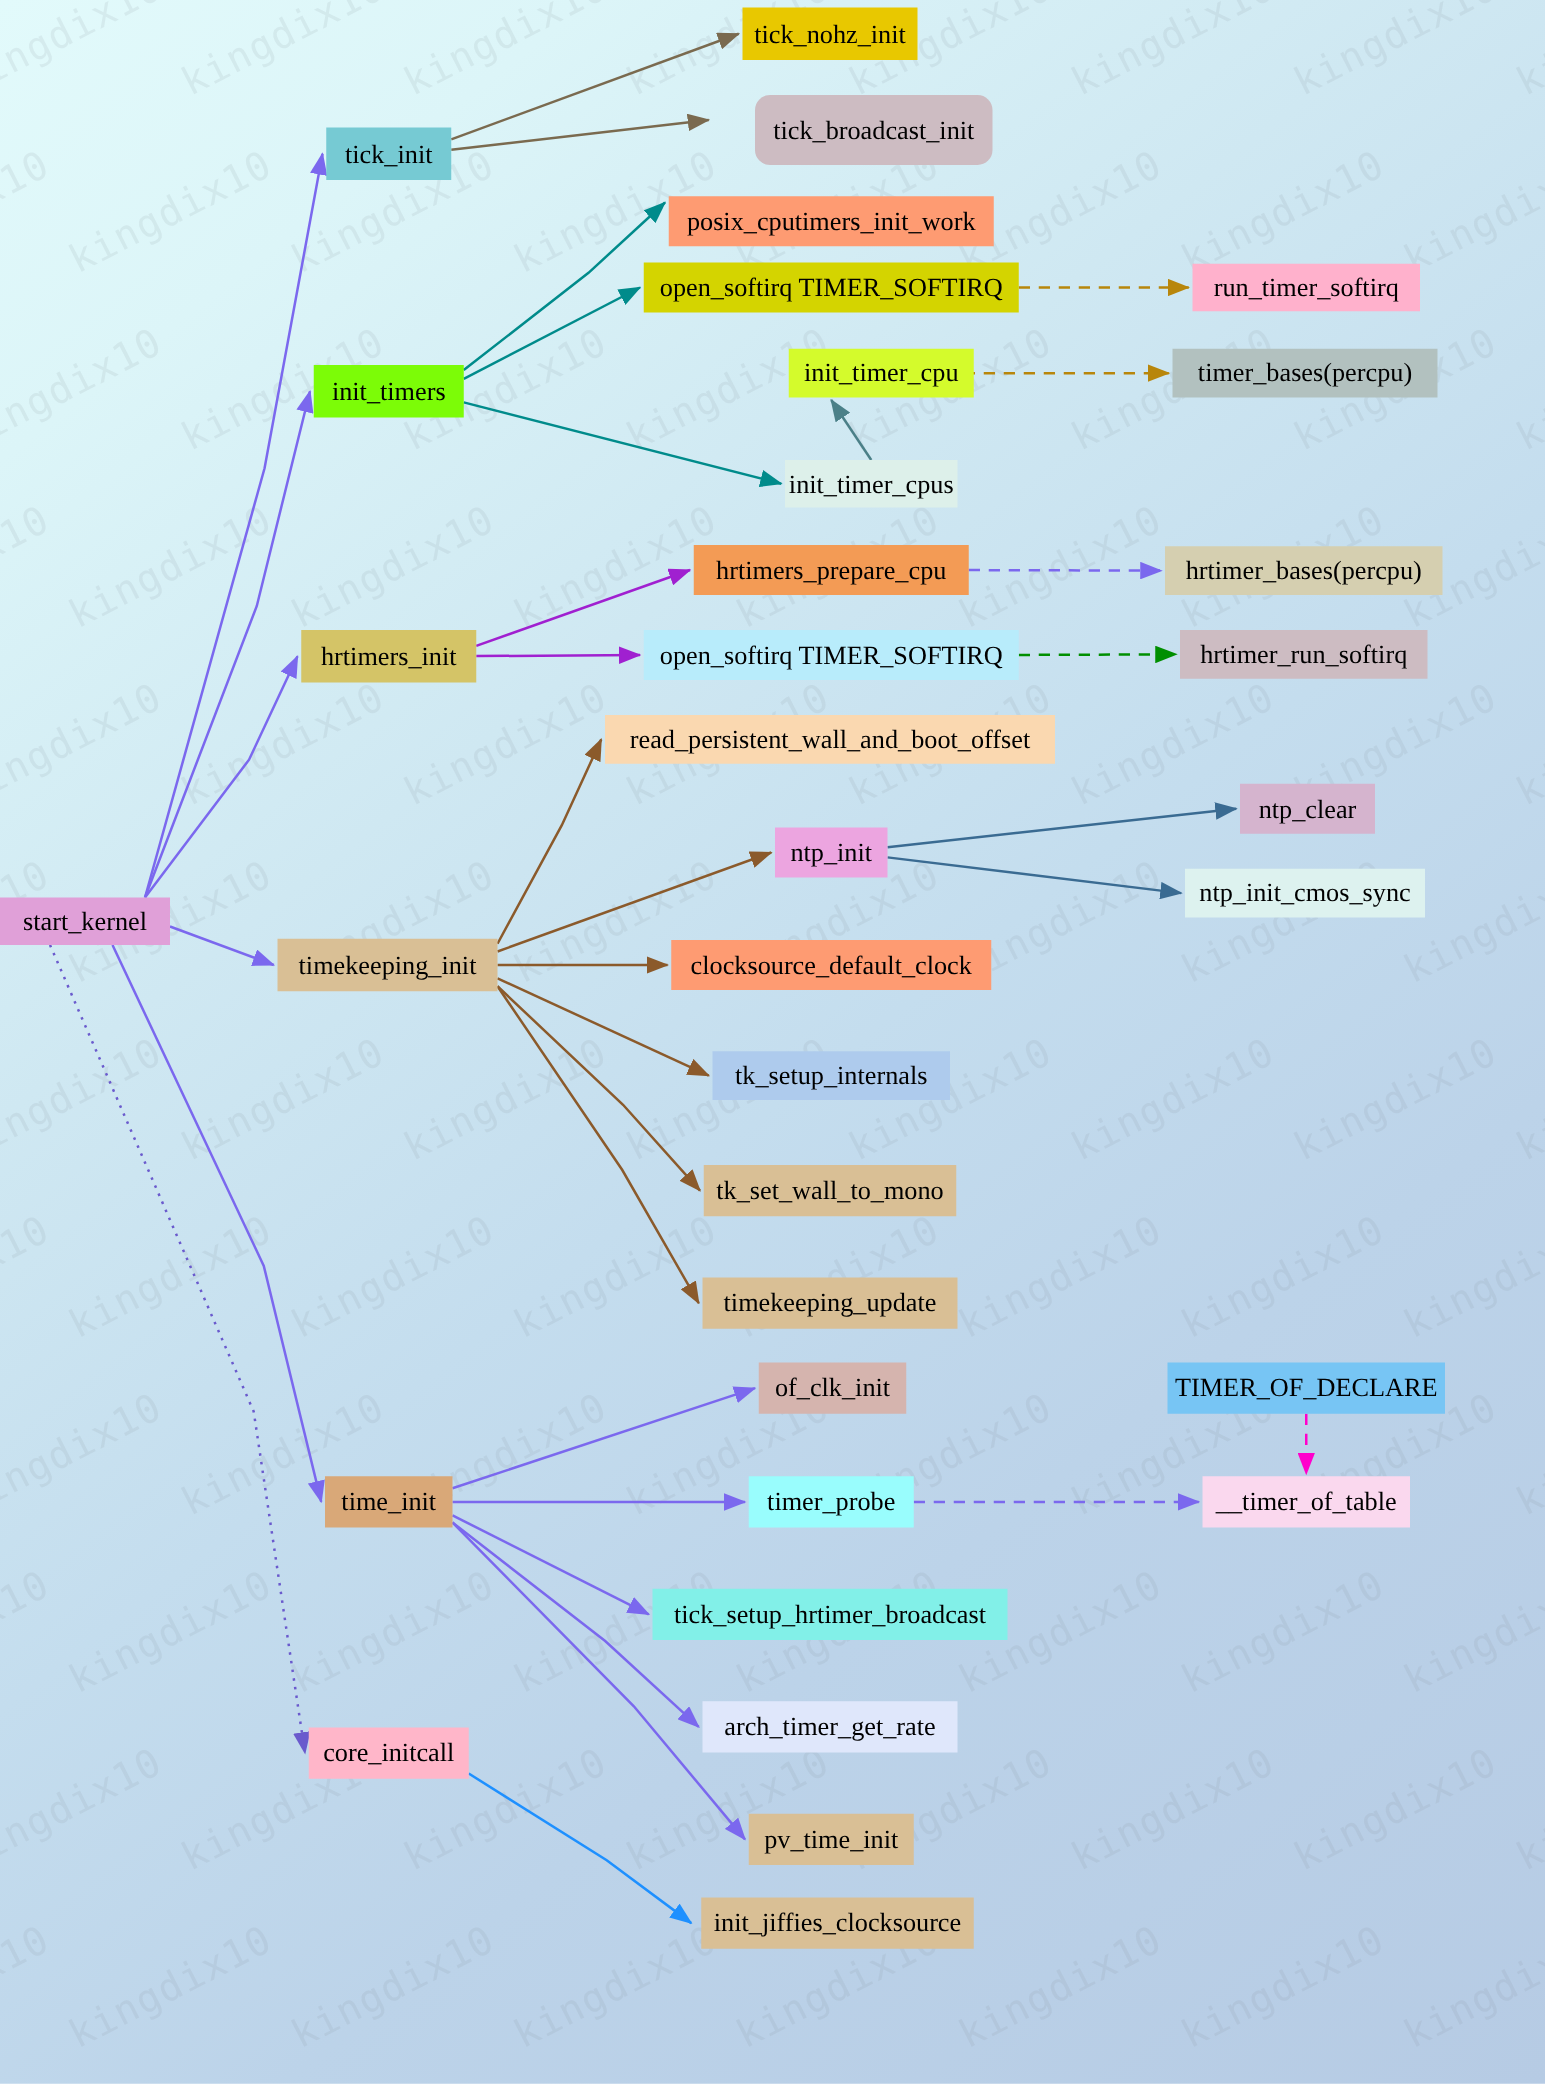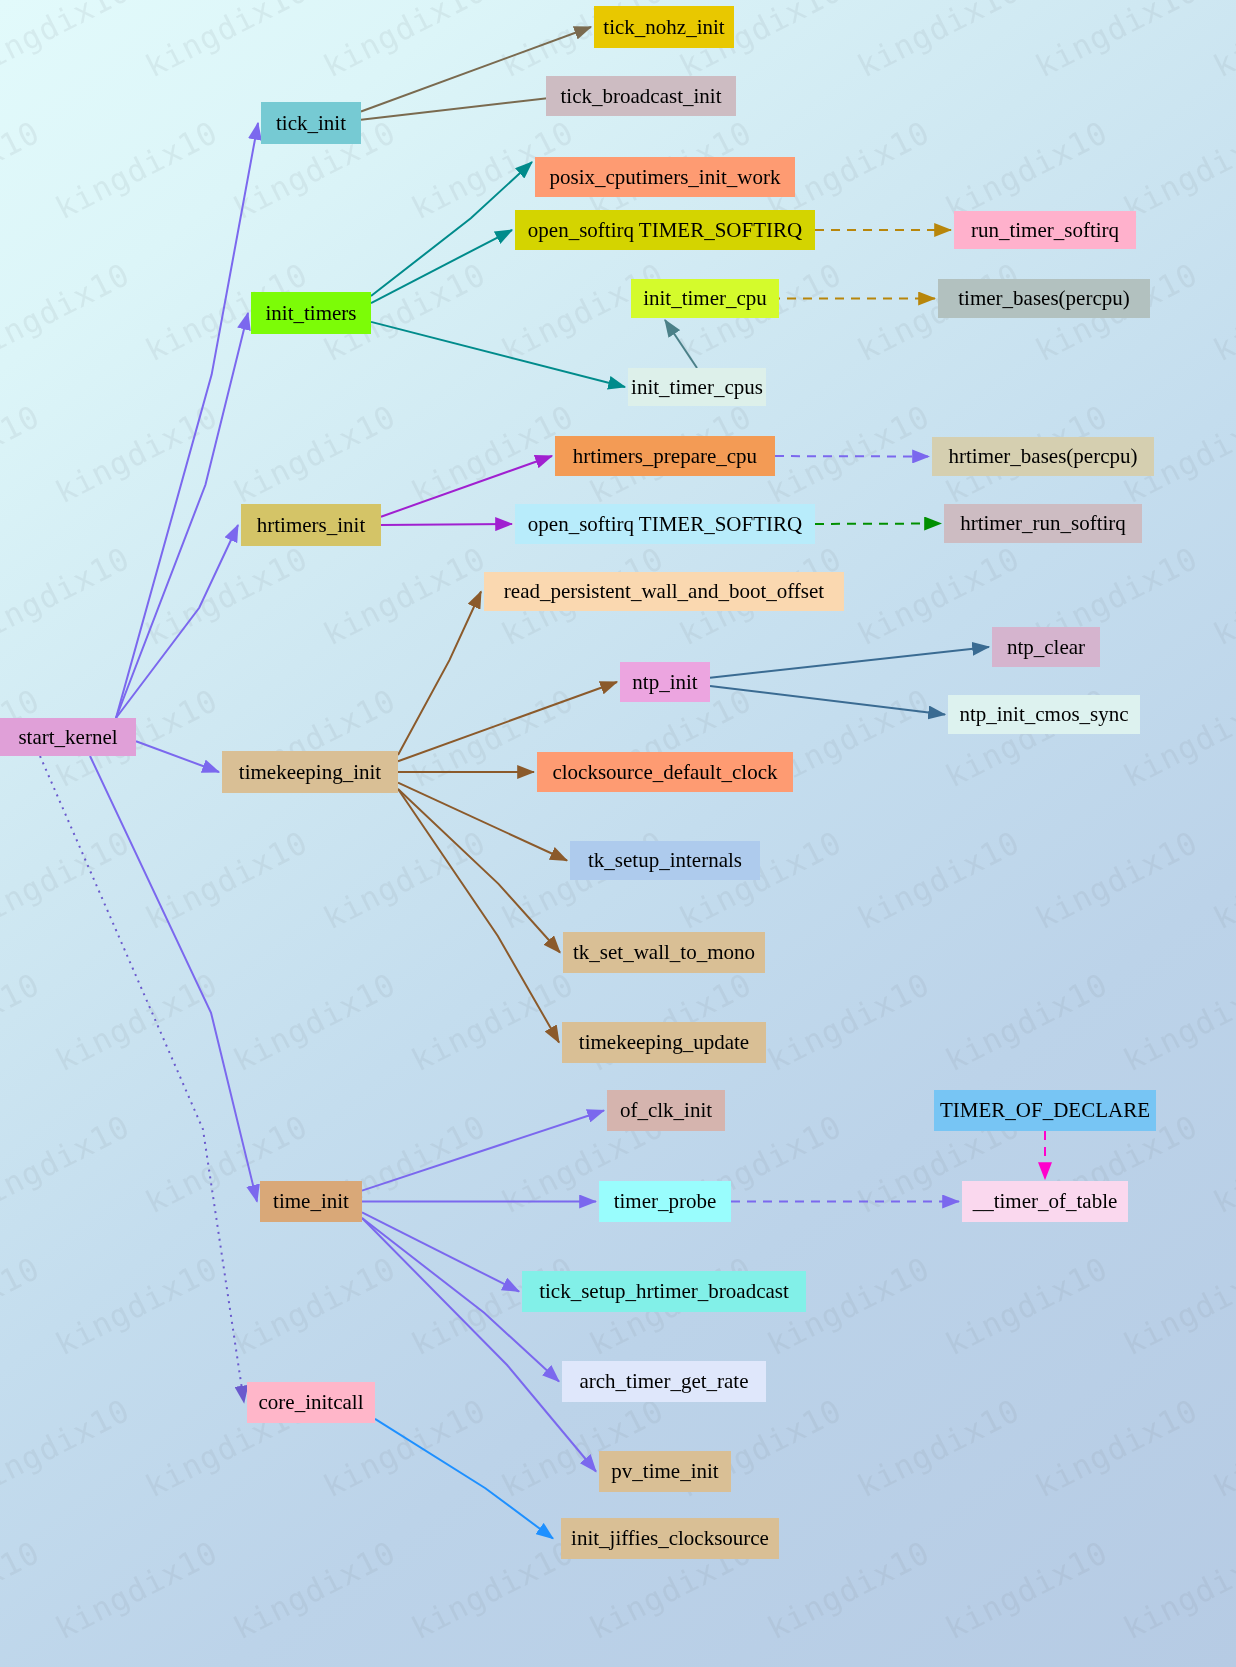--- a/index.html
+++ b/index.html
@@ -217,21 +217,21 @@
   <div id="nodes">
       <div class="node" style="left: 0px; top: 718px; width: 136px; height: 38px; background: rgb(224, 160, 216);">
         <span>start_kernel</span>
       </div>
       <div class="node" style="left: 261px; top: 102px; width: 100px; height: 42px; background: rgb(118, 202, 211);">
         <span>tick_init</span>
       </div>
       <div class="node" style="left: 594px; top: 6px; width: 140px; height: 42px; background: rgb(232, 200, 0);">
         <span>tick_nohz_init</span>
       </div>
-      <div class="node" style="left: 546px; top: 76px; width: 190px; height: 40px; background: rgb(205, 188, 194);">
+      <div class="node" style="left: 604px; top: 76px; width: 190px; height: 56px; background: rgb(205, 188, 194); border-radius: 12px;">
         <span>tick_broadcast_init</span>
       </div>
       <div class="node" style="left: 251px; top: 292px; width: 120px; height: 42px; background: rgb(124, 252, 7);">
         <span>init_timers</span>
       </div>
       <div class="node" style="left: 535px; top: 142px; width: 260px; height: 40px; background: rgb(254, 155, 114); margin-top: 15px;">
         <span>posix_cputimers_init_work</span>
       </div>
       <div class="node" style="left: 515px; top: 210px; width: 300px; height: 40px; background: rgb(212, 212, 0);">
         <span>open_softirq TIMER_SOFTIRQ</span>

